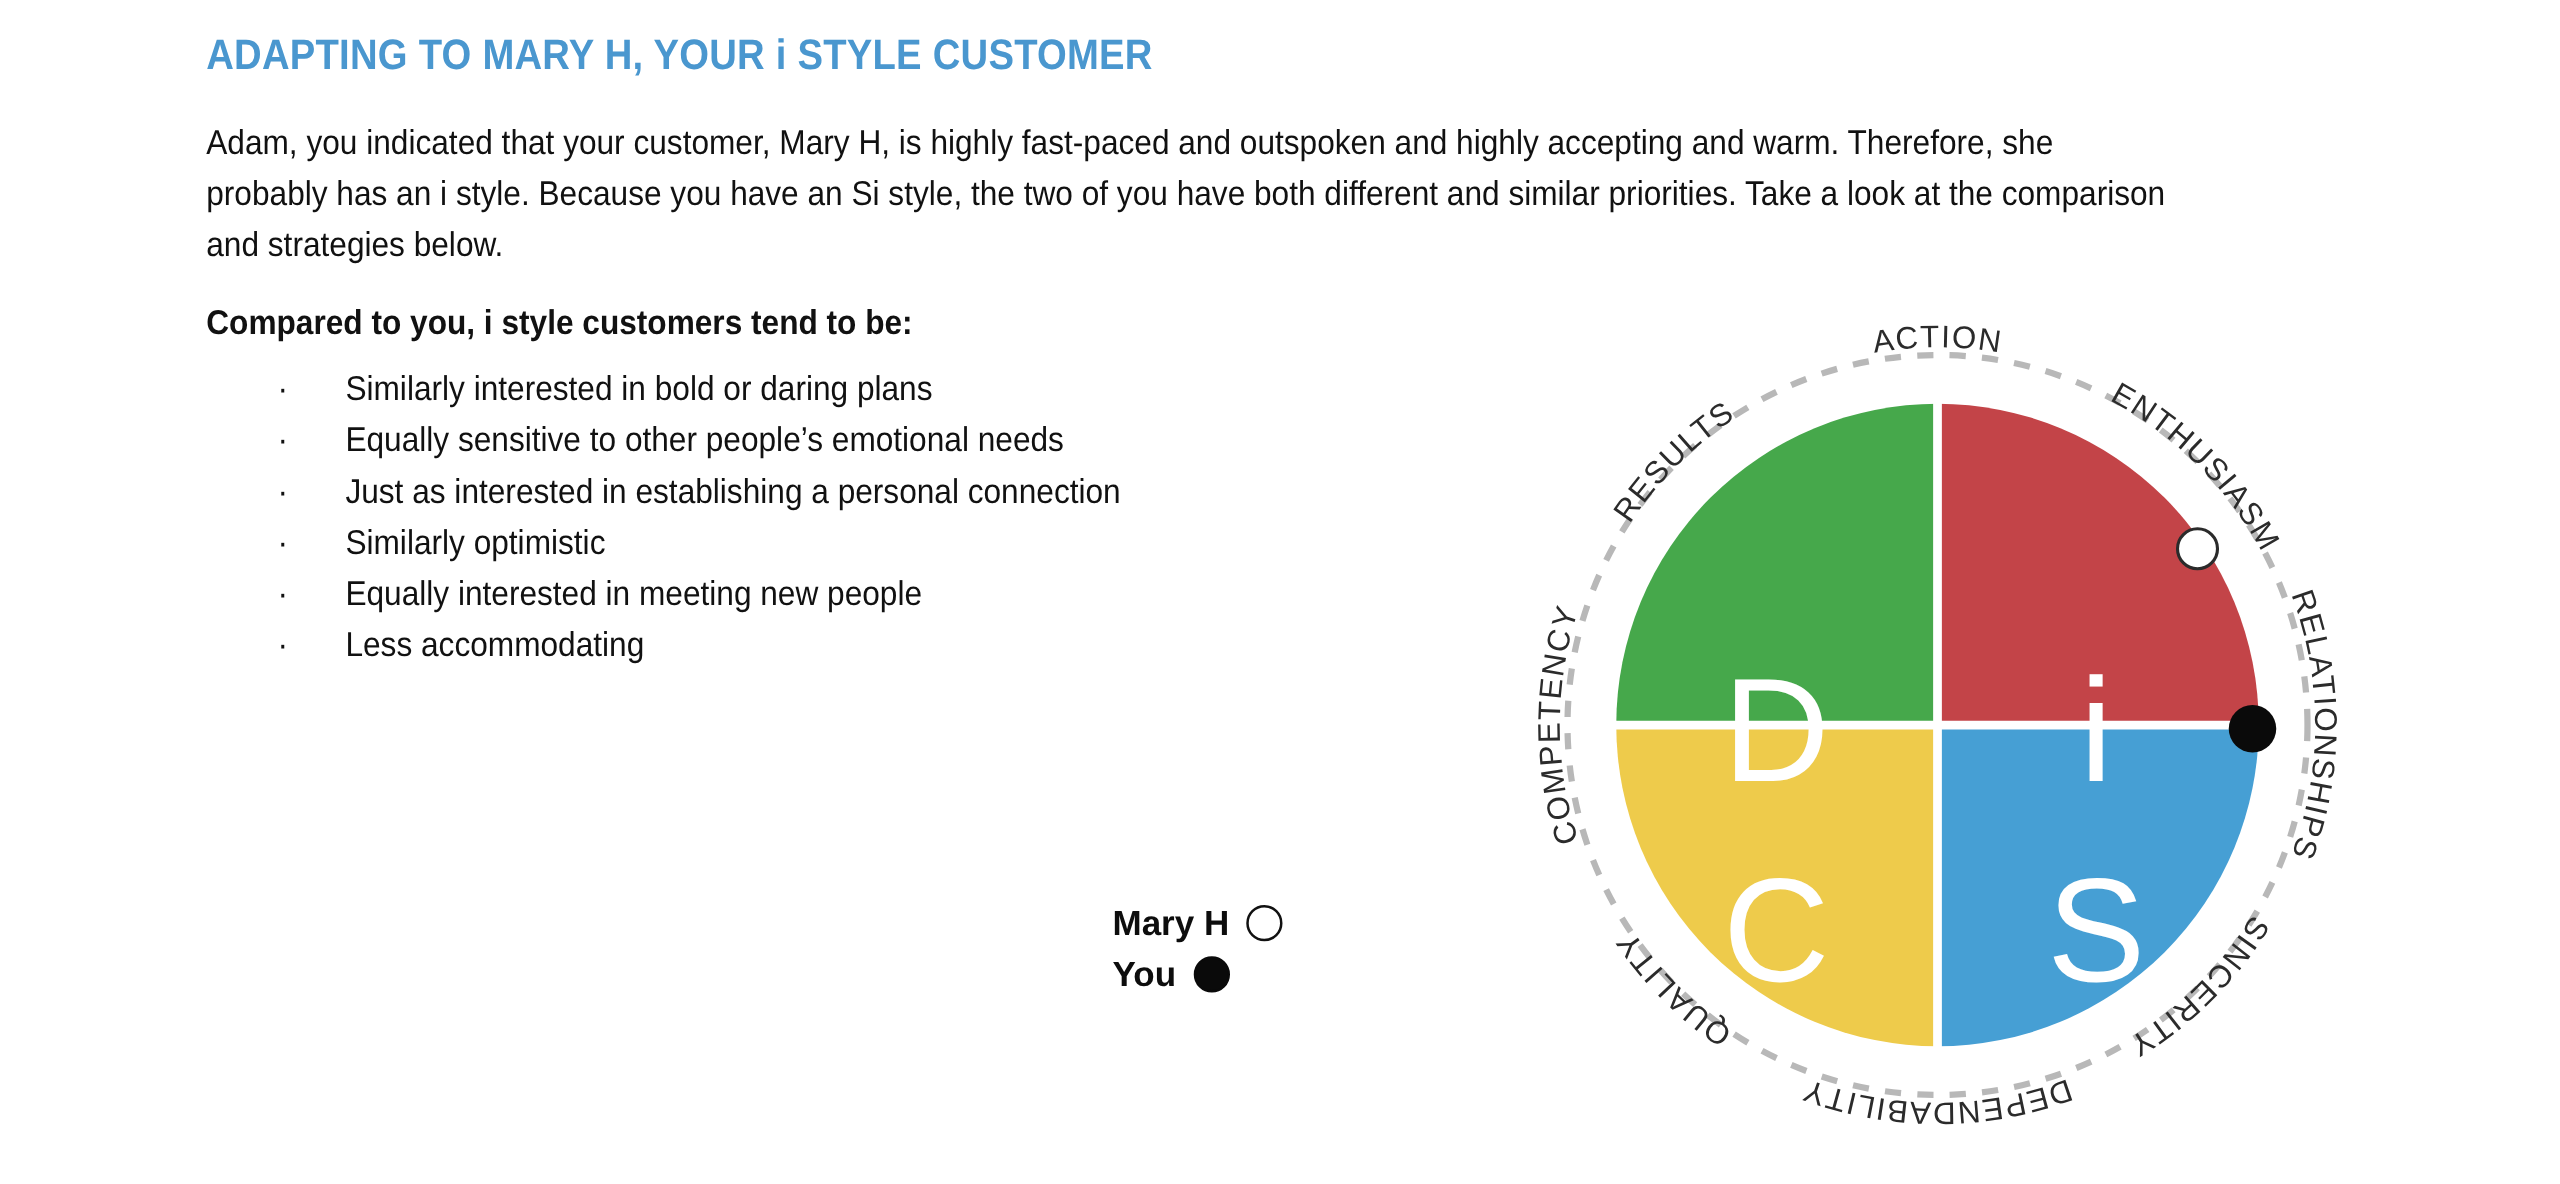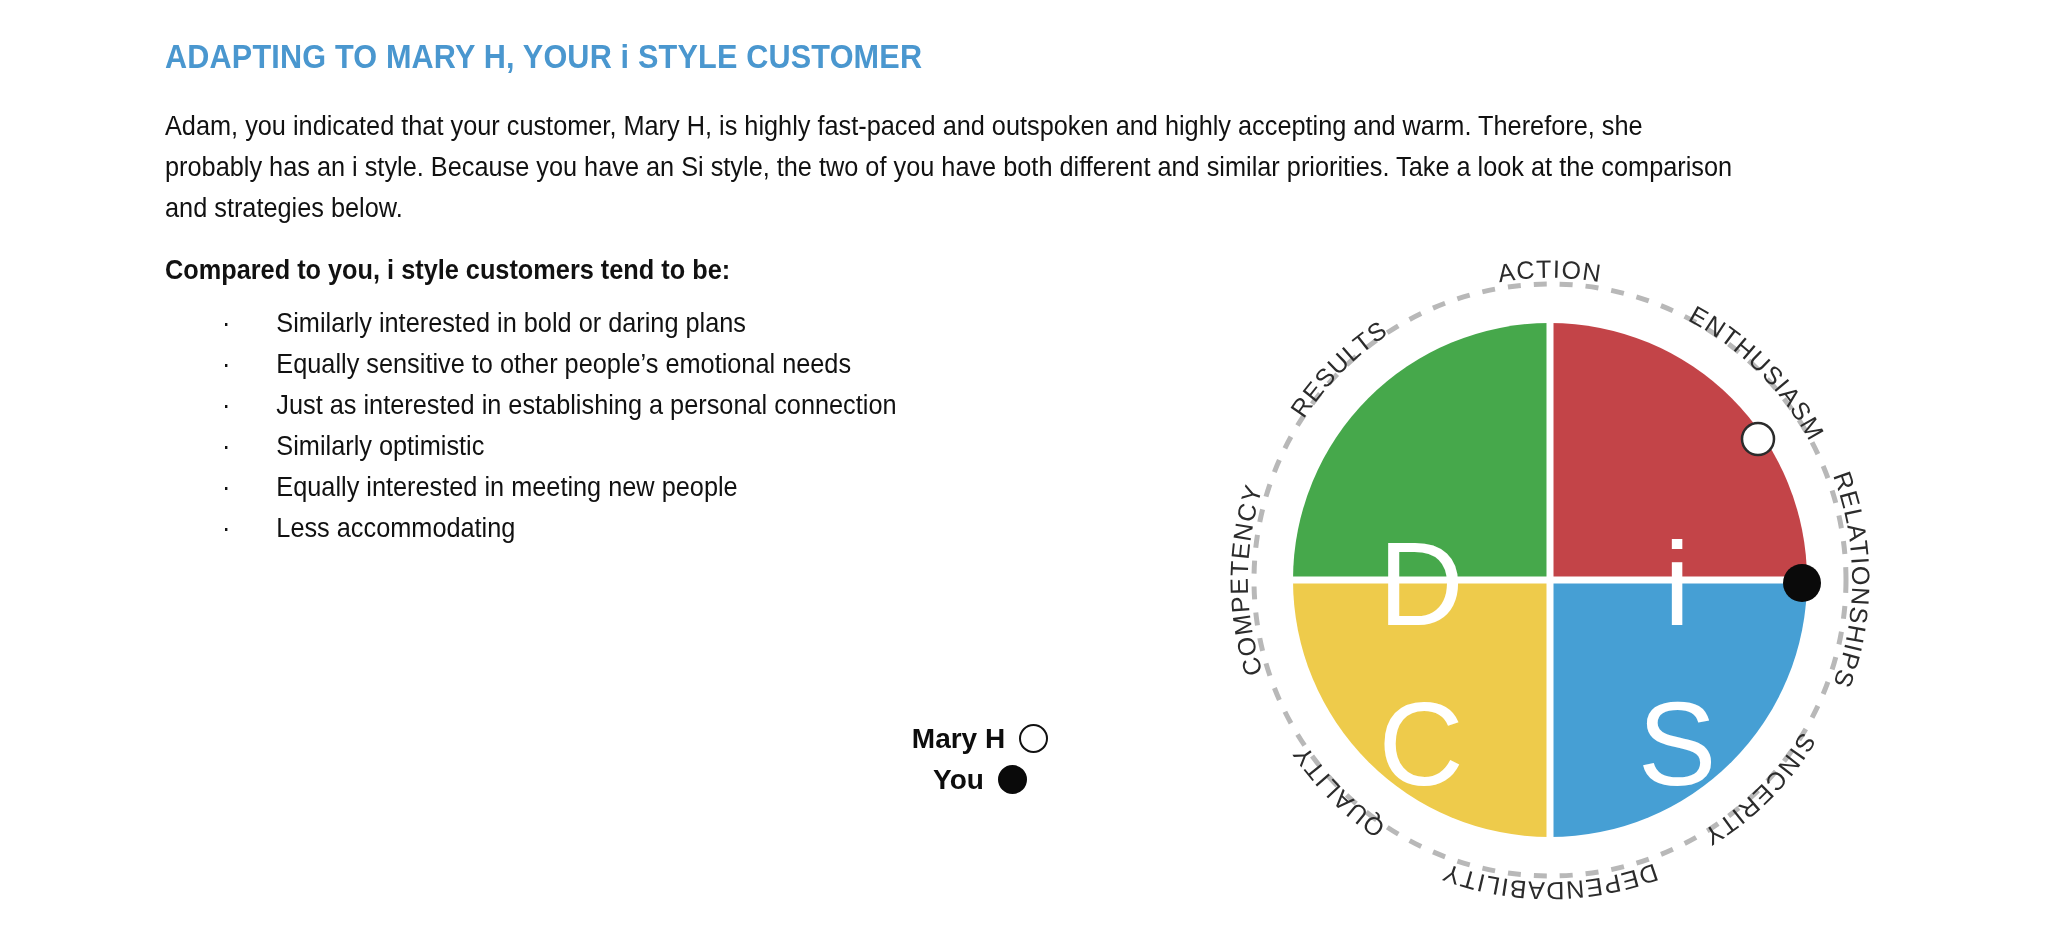--- a/index.html
+++ b/index.html
@@ -16,21 +16,21 @@
     overflow: hidden;
     font-family: "Liberation Sans", sans-serif;
     color: #1a1a1a;
     -webkit-font-smoothing: antialiased;
   }
 
   
   .content {
     position: absolute;
     left: 165px;
-    top: 38px;
+    top: 26px;
     width: 1720px;
   }
 
   .page-title {
     font-size: 34px;
     font-weight: bold;
     color: #4a97cf;
     letter-spacing: 0.2px;
     transform: scaleX(0.90);
     transform-origin: left center;
@@ -87,21 +87,21 @@
   
   .legend {
     position: absolute;
     left: 890px;
     top: 718px;
     width: 180px;
   }
   .legend-row {
     display: flex;
     align-items: center;
-    justify-content: center;
+    justify-content: flex-start;
     gap: 14px;
     height: 41px;
   }
   .legend-label {
     font-size: 28px;
     font-weight: bold;
     color: #0d0d0d;
     line-height: 1;
   }
   .legend-marker {

